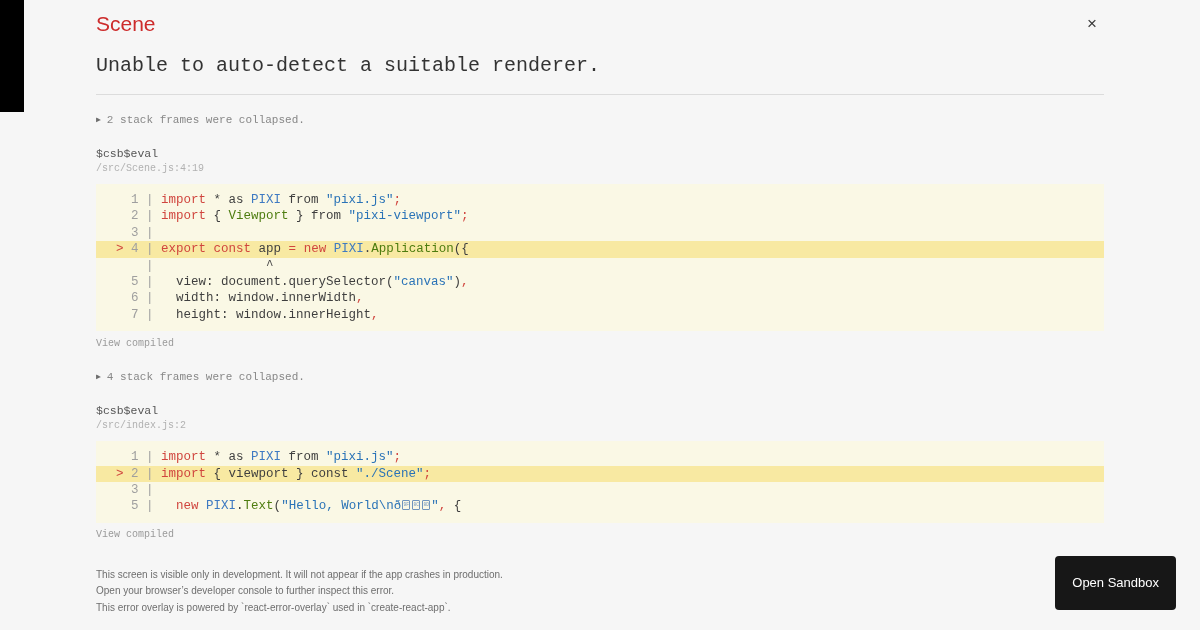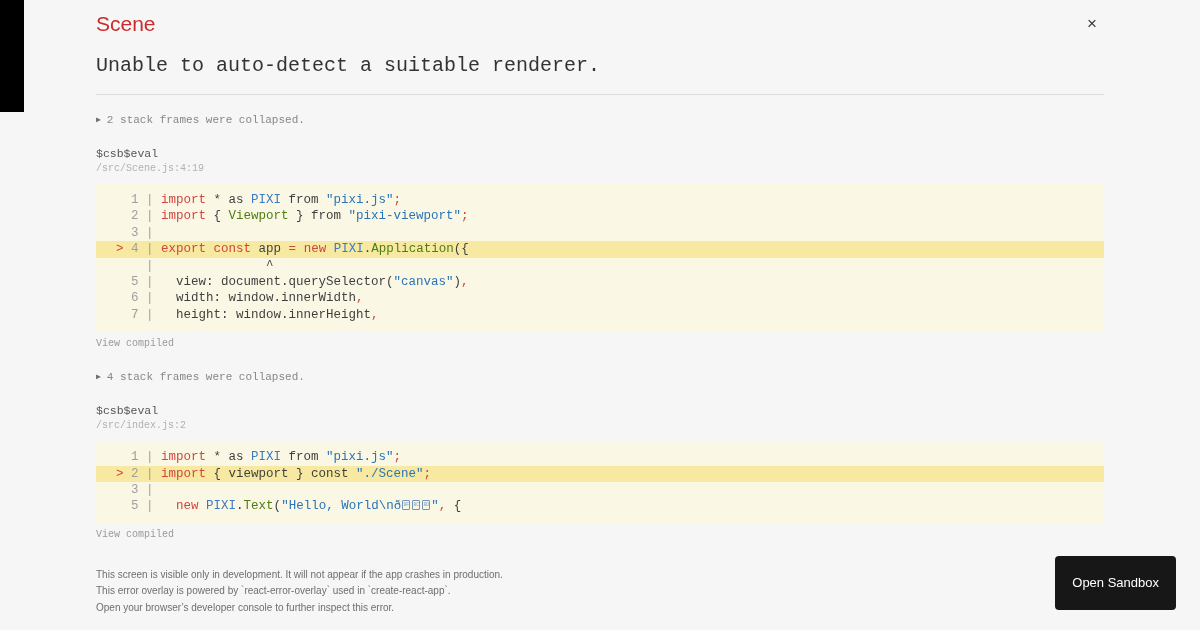--- a/index.html
+++ b/index.html
@@ -112,19 +112,19 @@
       <div class="code-line hl"><span class="tk-m">&gt; </span><span class="tk-g">2 | </span><span class="tk-k">import</span><span class="tk-t"> { viewport } const </span><span class="tk-s">"./Scene"</span><span class="tk-k">;</span></div>
       <div class="code-line"><span class="tk-g">  3 | </span></div>
       <div class="code-line"><span class="tk-g">  5 | </span><span class="tk-t">  </span><span class="tk-k">new</span><span class="tk-t"> </span><span class="tk-b">PIXI</span><span class="tk-t">.</span><span class="tk-c">Text</span><span class="tk-t">(</span><span class="tk-s">"Hello, World\nð</span><span class="tk-x">9F</span><span class="tk-x">8C</span><span class="tk-x">8D</span><span class="tk-s">"</span><span class="tk-k">,</span><span class="tk-t"> {</span></div>
     </div>
 
   <div class="view-compiled vc2">View compiled</div>
 
   
   <div class="footer">
     <div class="footer-line">This screen is visible only in development. It will not appear if the app crashes in production.</div>
+    <div class="footer-line">Open your browser’s developer console to further inspect this error.</div>
     <div class="footer-line">This error overlay is powered by `react-error-overlay` used in `create-react-app`.</div>
-    <div class="footer-line">Open your browser’s developer console to further inspect this error.</div>
   </div>
 
   <div class="open-sandbox">Open Sandbox</div>
 
 </div>
 
 </body></html>

